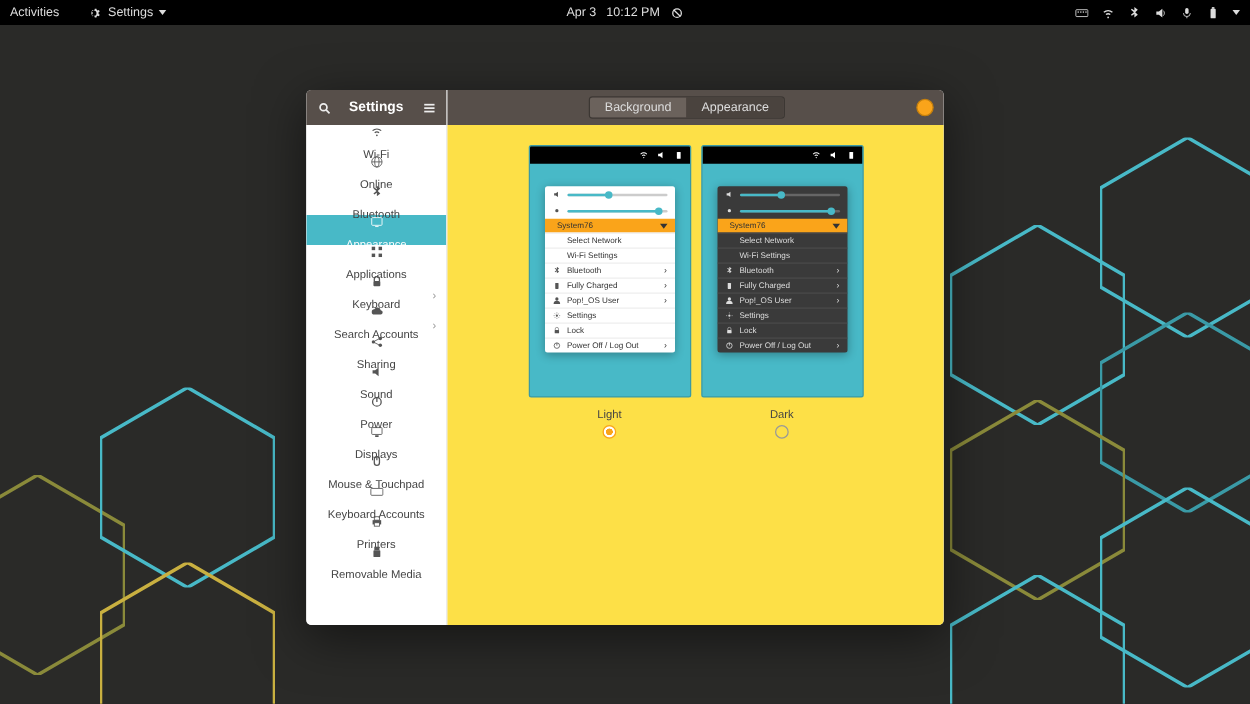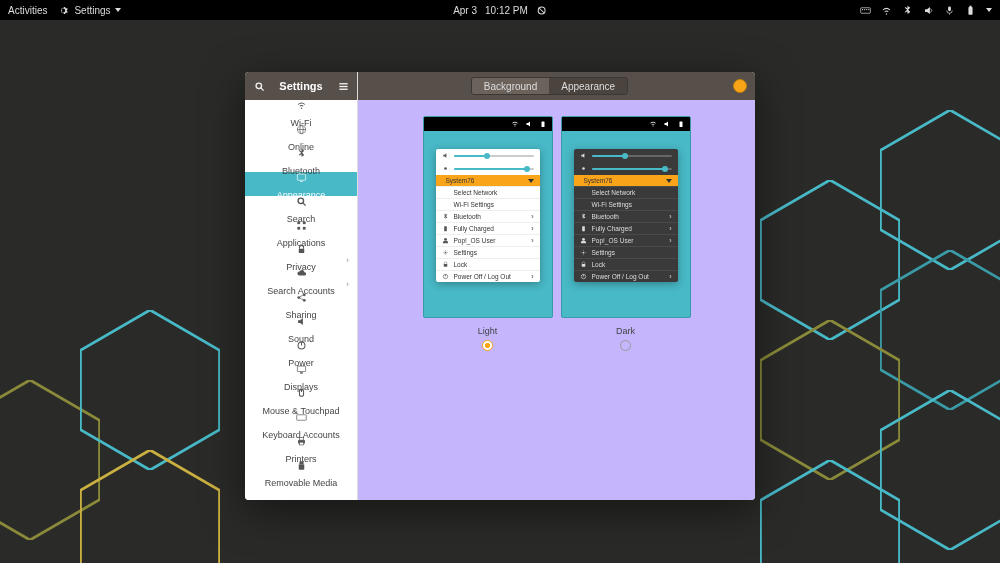--- a/index.html
+++ b/index.html
@@ -12,21 +12,21 @@
   .hex svg { width: 100%; height: 100%; }
 
   
   .topbar {
     position: relative; z-index: 2;
     height: 20px; background: #000;
     display: flex; align-items: center;
     color: #ddd; font-size: 10px;
     padding: 0 8px;
   }
-  .topbar .left { display: flex; align-items: flex-end; gap: 12px; }
+  .topbar .left { display: flex; align-items: flex-end; gap: 24px; }
   .topbar .center { position: absolute; left: 50%; transform: translateX(-50%); display: flex; gap: 8px; }
   .topbar .right { margin-left: auto; display: flex; align-items: center; gap: 10px; }
   .top-icon { width: 11px; height: 11px; display: inline-flex; align-items: center; justify-content: center; }
   .top-icon svg { width: 100%; height: 100%; }
   .settings-top { display: flex; align-items: center; gap: 4px; }
   .caret-down { width: 0; height: 0; border-left: 3px solid transparent; border-right: 3px solid transparent; border-top: 4px solid #ddd; display: inline-block; }
 
   
   .window {
     position: absolute; z-index: 3;
@@ -65,21 +65,21 @@
     margin: 0 auto; display: flex; border: 1px solid rgba(0,0,0,0.3); border-radius: 3px; overflow: hidden;
     height: 18px;
   }
   .tab {
     padding: 0 12px; font-size: 10px; color: #ddd; display: flex; align-items: center;
     background: #6b625c; cursor: pointer;
   }
   .tab.active { background: #4a433e; }
   .win-close { width: 14px; height: 14px; border-radius: 50%; background: #faa41a; border: 1px solid #c57f0c; }
 
-  .content { flex: 1; background: #c4b5fd; display: flex; justify-content: center; gap: 8px; padding: 16px 10px; overflow: auto; }
+  .content { flex: 1; background: #fde047; display: flex; justify-content: center; gap: 8px; padding: 16px 10px; overflow: auto; }
 
   .theme-col { display: flex; flex-direction: column; align-items: center; }
   .preview {
     width: 130px; height: 202px; background: #48b9c7; border-radius: 2px;
     display: flex; flex-direction: column; overflow: hidden; border: 1px solid #3a9aa6;
   }
   .preview-top { height: 14px; background: #000; display: flex; justify-content: flex-end; align-items: center; padding: 0 5px; gap: 6px; }
   .pt-icon { width: 8px; height: 8px; display: inline-flex; align-items: center; justify-content: center; }
   .pt-icon svg { width: 100%; height: 100%; }
   .menu-panel {
@@ -260,47 +260,38 @@
           <span class="side-icon">
             <svg viewBox="0 0 16 16" fill="#fff">
               <rect x="2" y="3" width="12" height="9" rx="1" fill="none" stroke="#fff"></rect>
               <rect x="6" y="13" width="4" height="1"></rect>
             </svg>
           </span>
           <span>Appearance</span>
         </div>
       <div class="sidebar-item">
           <span class="side-icon">
-            <svg viewBox="0 0 16 16" fill="none" stroke="#555" stroke-width="2">
-              <circle cx="7" cy="7" r="4"></circle>
-              <line x1="10" y1="10" x2="14" y2="14"></line>
-            </svg>
-          </span>
-          <span>Search</span>
-        </div>
-      <div class="sidebar-item">
-          <span class="side-icon">
             <svg viewBox="0 0 16 16" fill="#555">
               <rect x="2" y="2" width="4" height="4"></rect>
               <rect x="10" y="2" width="4" height="4"></rect>
               <rect x="2" y="10" width="4" height="4"></rect>
               <rect x="10" y="10" width="4" height="4"></rect>
             </svg>
           </span>
           <span>Applications</span>
           <span class="chev">›</span>
         </div>
       <div class="sidebar-item">
           <span class="side-icon">
             <svg viewBox="0 0 16 16" fill="#555">
               <rect x="4" y="7" width="8" height="6" rx="1"></rect>
               <path d="M5 7V5a3 3 0 016 0v2" fill="none" stroke="#555" stroke-width="1.5"></path>
             </svg>
           </span>
-          <span>Privacy</span>
+          <span>Keyboard</span>
           <span class="chev">›</span>
         </div>
       <div class="sidebar-item">
           <span class="side-icon">
             <svg viewBox="0 0 16 16" fill="#555">
               <path d="M5 11a3 3 0 010-6 4 4 0 017.5 1A2.5 2.5 0 0112 11z"></path>
             </svg>
           </span>
           <span>Search Accounts</span>
         </div>

